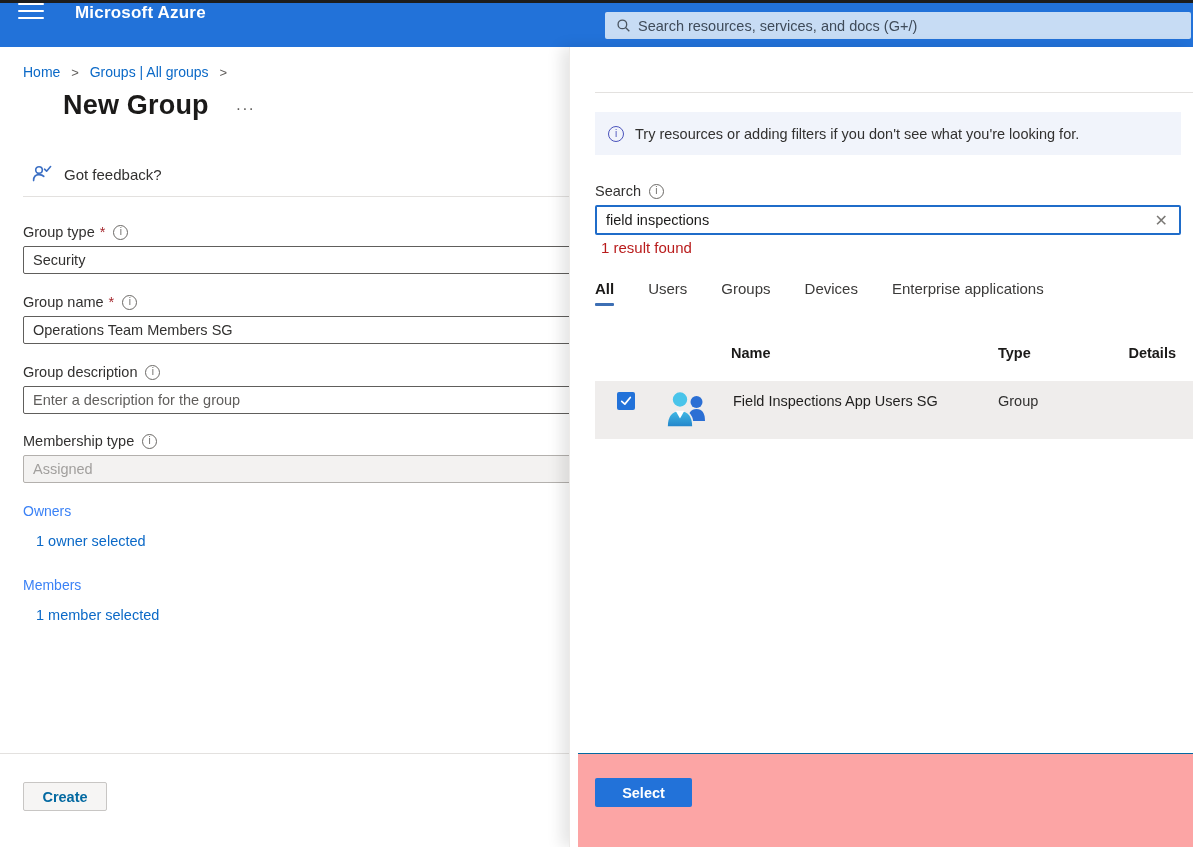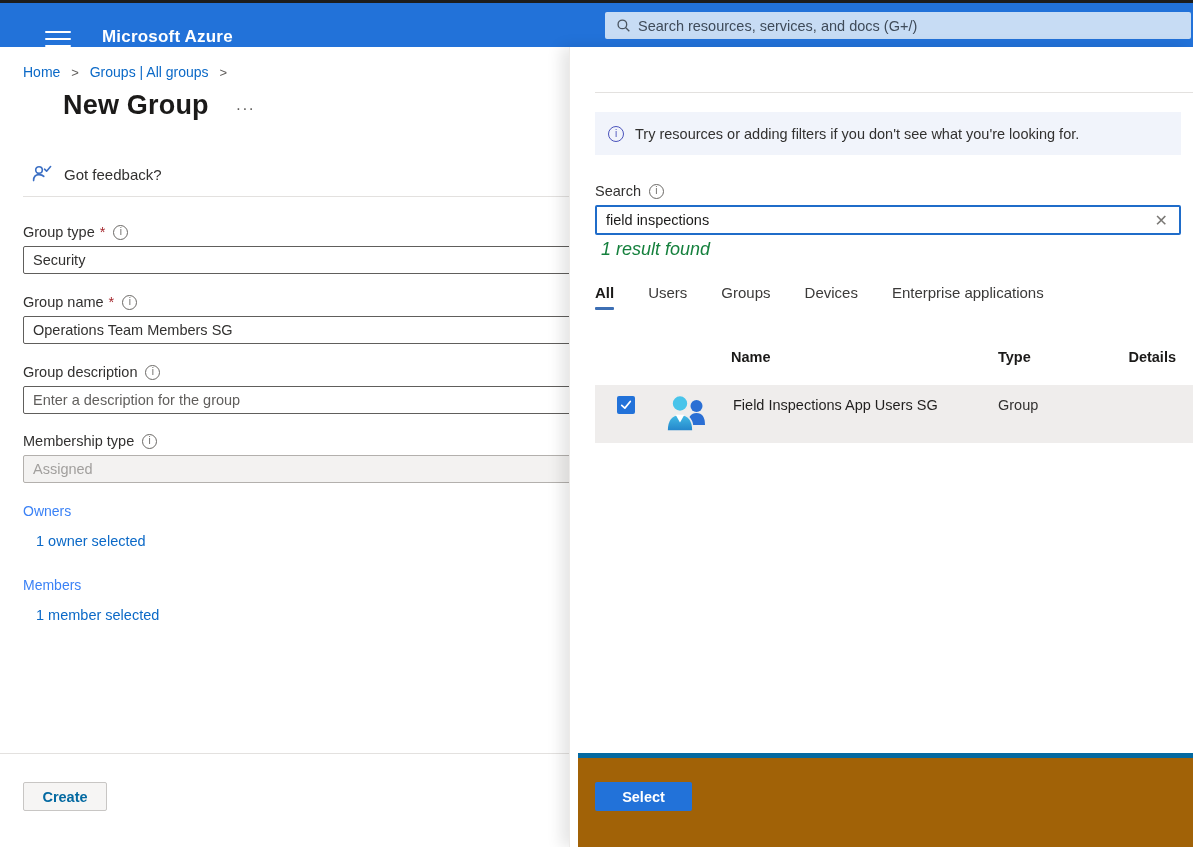--- a/index.html
+++ b/index.html
@@ -3,21 +3,21 @@
 <meta charset="utf-8">
 <style>
   * { margin:0; padding:0; box-sizing:border-box; }
   html,body { width:1193px; height:847px; }
   body {
     font-family:"Liberation Sans", sans-serif;
     background:#ffffff; color:#323130; overflow:hidden; position:relative;
   }
   
   .top-strip { height:3px; background:#1d1d1d; }
-  .topbar { height:44px; background:#2272d9; display:flex; align-items:flex-end; position:relative;padding-left:27px; }
+  .topbar { height:44px; background:#2272d9; display:flex; align-items:flex-start; position:relative; }
   .hamburger { margin-left:18px; width:26px; cursor:pointer; }
   .hamburger .bar { height:2px; background:#fff; border-radius:1px; }
   .hamburger .bar + .bar { margin-top:5px; }
   .brand { color:#fff; font-weight:bold; font-size:17px; margin-left:31px; letter-spacing:.2px; cursor:pointer; }
   .global-search { position:absolute; left:605px; top:9px; width:586px; height:27px;
     background:#c7dcf4; border-radius:2px; display:flex; align-items:center; padding:0 8px 0 6px; }
   .global-search svg { flex:0 0 auto; margin:0 7px 0 5px; }
   .global-search input { flex:1; background:transparent; border:none; outline:none;
     font-size:14.5px; color:#2d3846; font-family:inherit; }
   .global-search input::placeholder { color:#3f4b59; opacity:1; }
@@ -64,38 +64,38 @@
     align-items:center; gap:11px; padding:0 12px 0 13px; font-size:14.5px; color:#323130; }
   .banner-info-icon { flex:0 0 auto; width:16px; height:16px; border:1.5px solid #4b53bc;
     color:#4b53bc; border-radius:50%; display:flex; align-items:center; justify-content:center;
     font-size:10px; line-height:1; }
   .search-label-row { margin-top:28px; display:flex; align-items:center; font-size:14.5px; color:#323130; }
   .panel-search { margin-top:6px; height:30px; border:2px solid #1f6cc9; border-radius:2px;
     display:flex; align-items:center; padding:11px 9px; }
   .panel-search input { flex:1; border:none; outline:none; font-size:14.5px;
     color:#1b1a19; font-family:inherit; background:transparent; }
   .clear-btn { color:#7a7875; font-size:16px; cursor:pointer; padding:0 2px; }
-  .result-count { margin:4px 0 0 6px; font-size:18px; color:#15803d;font-style:italic; }
+  .result-count { margin:4px 0 0 6px; font-size:15px; color:#b91c1c; }
   .tabs { margin-top:24px; display:flex; gap:34px; font-size:15px; }
   .tab { padding-bottom:9px; color:#3b3a39; cursor:pointer; position:relative; }
   .tab.selected { font-weight:700; color:#1b1a19; }
   .tab.selected::after { content:""; position:absolute; left:0; bottom:0; width:100%; height:3px;
     background:#3d6fb4; border-radius:1px; }
   .thead { position:relative; margin-top:39px; height:36px; font-weight:700; font-size:14.5px; color:#1b1a19; }
   .th-name { position:absolute; left:136px; }
   .th-type { position:absolute; left:403px; }
   .th-details { position:absolute; right:5px; }
   .result-row { position:relative; height:58px; background:#efedec; margin-right:-12px; cursor:pointer; }
   .row-check { position:absolute; left:22px; top:11px; width:18px; height:18px;
     background:#2272d9; border-radius:2px; display:flex; align-items:center; justify-content:center; cursor:pointer; }
   .row-icon { position:absolute; left:70px; top:8px; }
   .row-name { position:absolute; left:138px; top:12px; font-size:14.5px; color:#201f1e; }
   .row-type { position:absolute; left:403px; top:12px; font-size:14.5px; color:#323130; }
   .panel-footer { position:absolute; left:8px; right:0; bottom:0; height:94px;
-    border-top:5px solid #0369a1; padding:24px 0 0 17px; background:#a16207; }
+    border-top:1px solid #0369a1; padding:24px 0 0 17px; background:#fca5a5; }
   .select-btn { width:97px; height:29px; background:#2272d9; border:none; border-radius:2px;
     color:#fff; font-size:14.5px; font-weight:700; font-family:inherit; cursor:pointer; }
 </style>
 </head>
 <body>
 
 <div class="top-strip"></div>
 
 <header class="topbar">
   <div class="hamburger">

